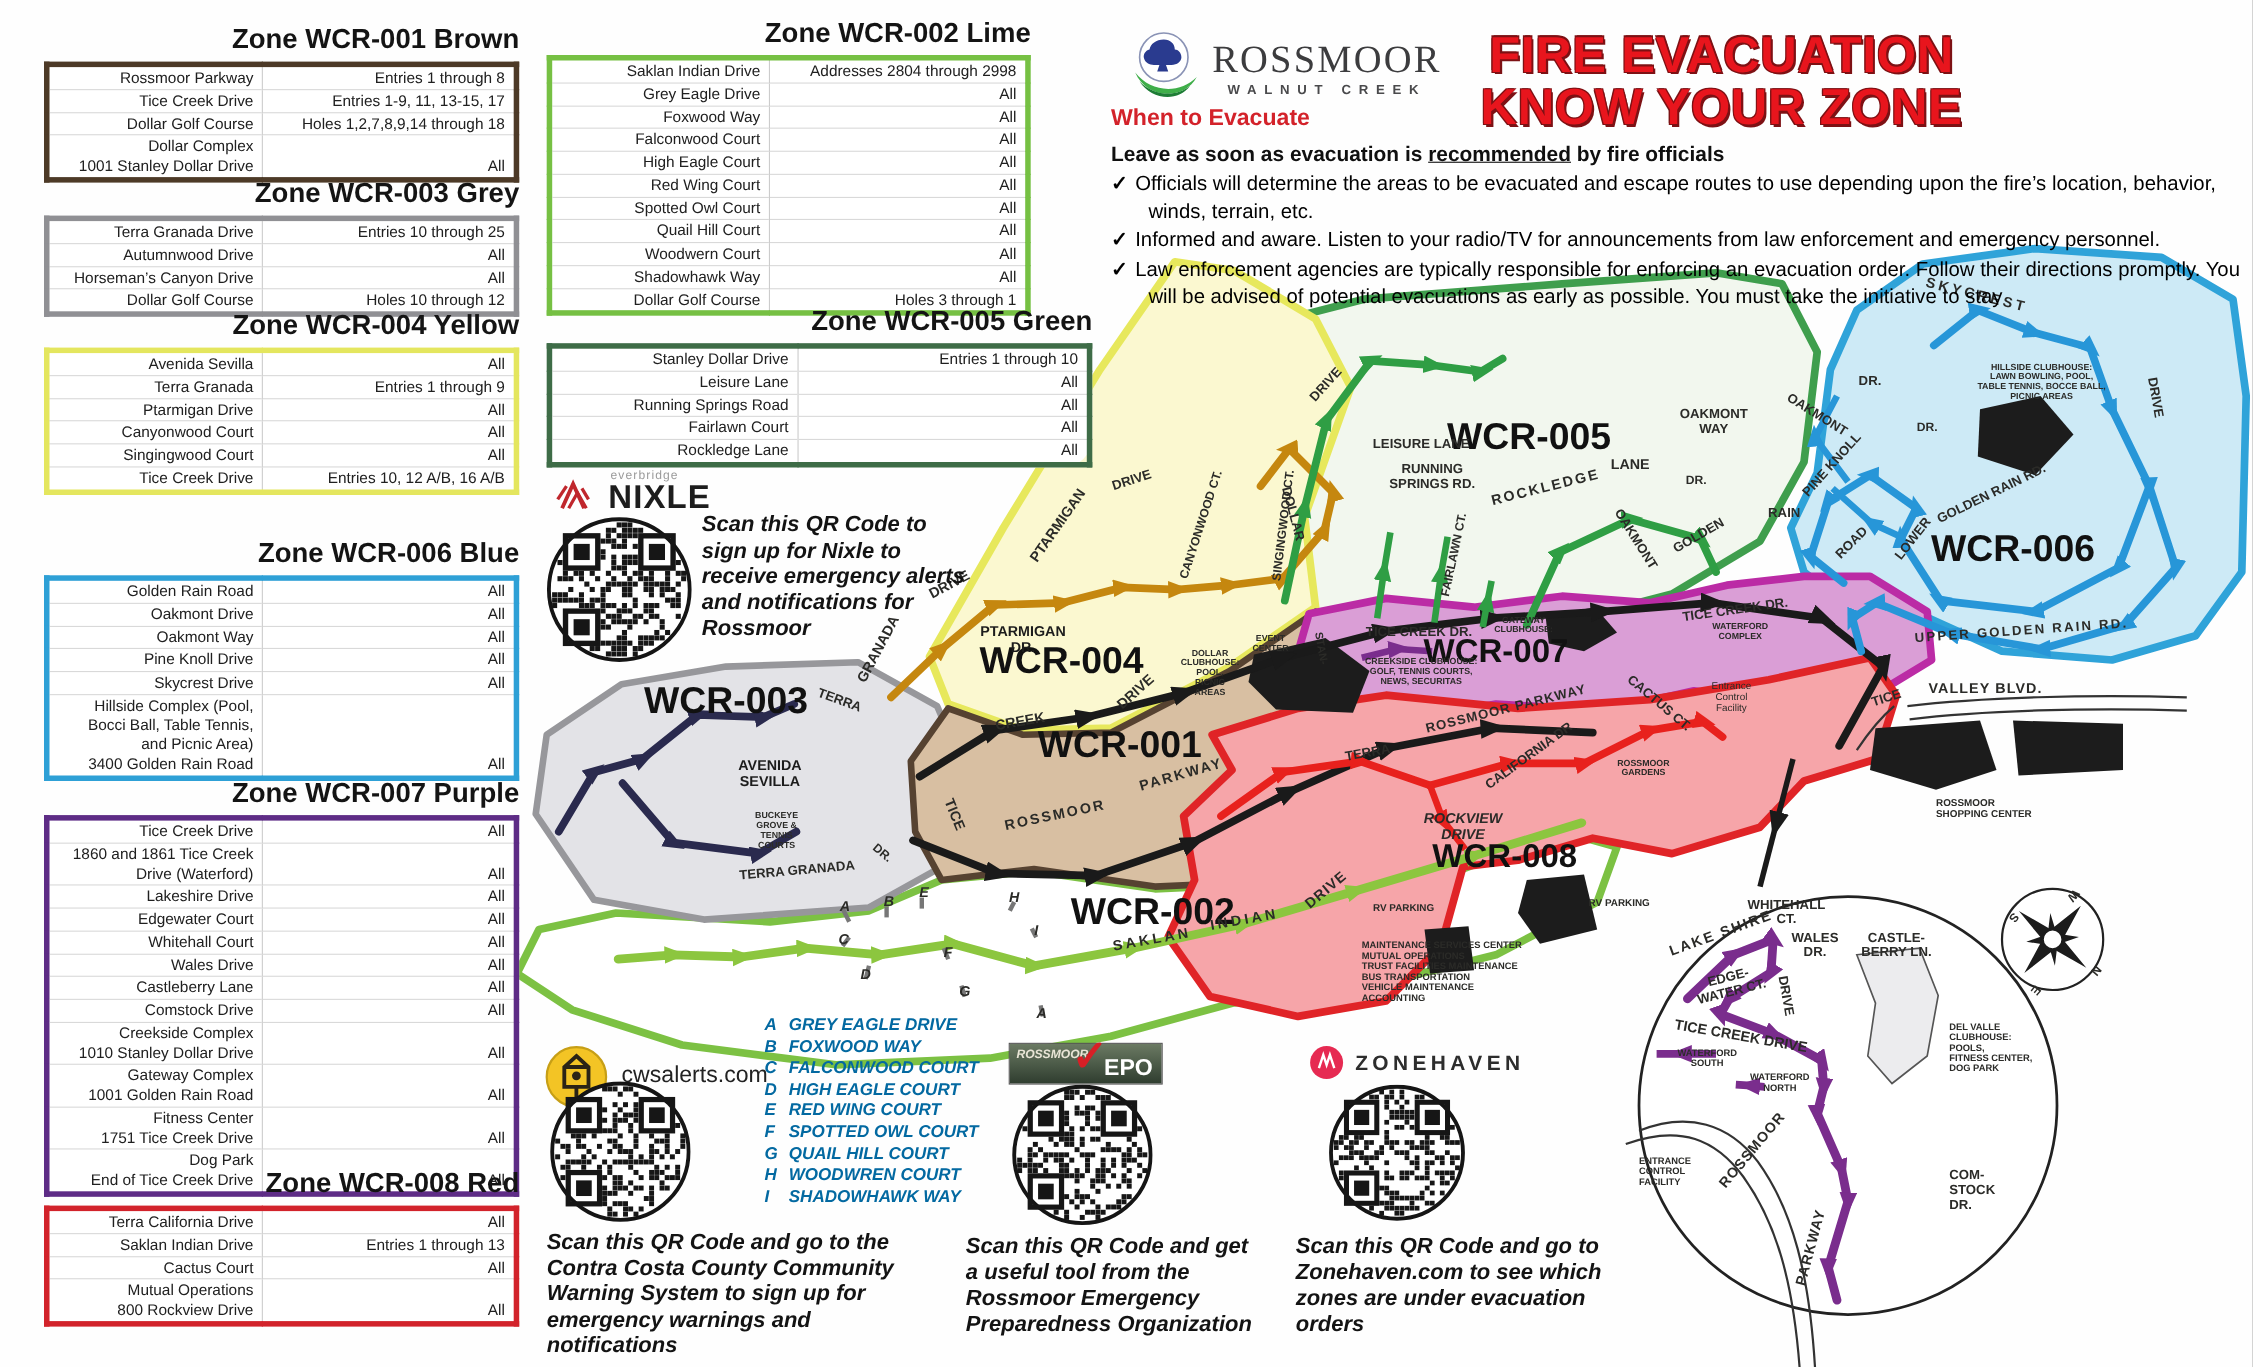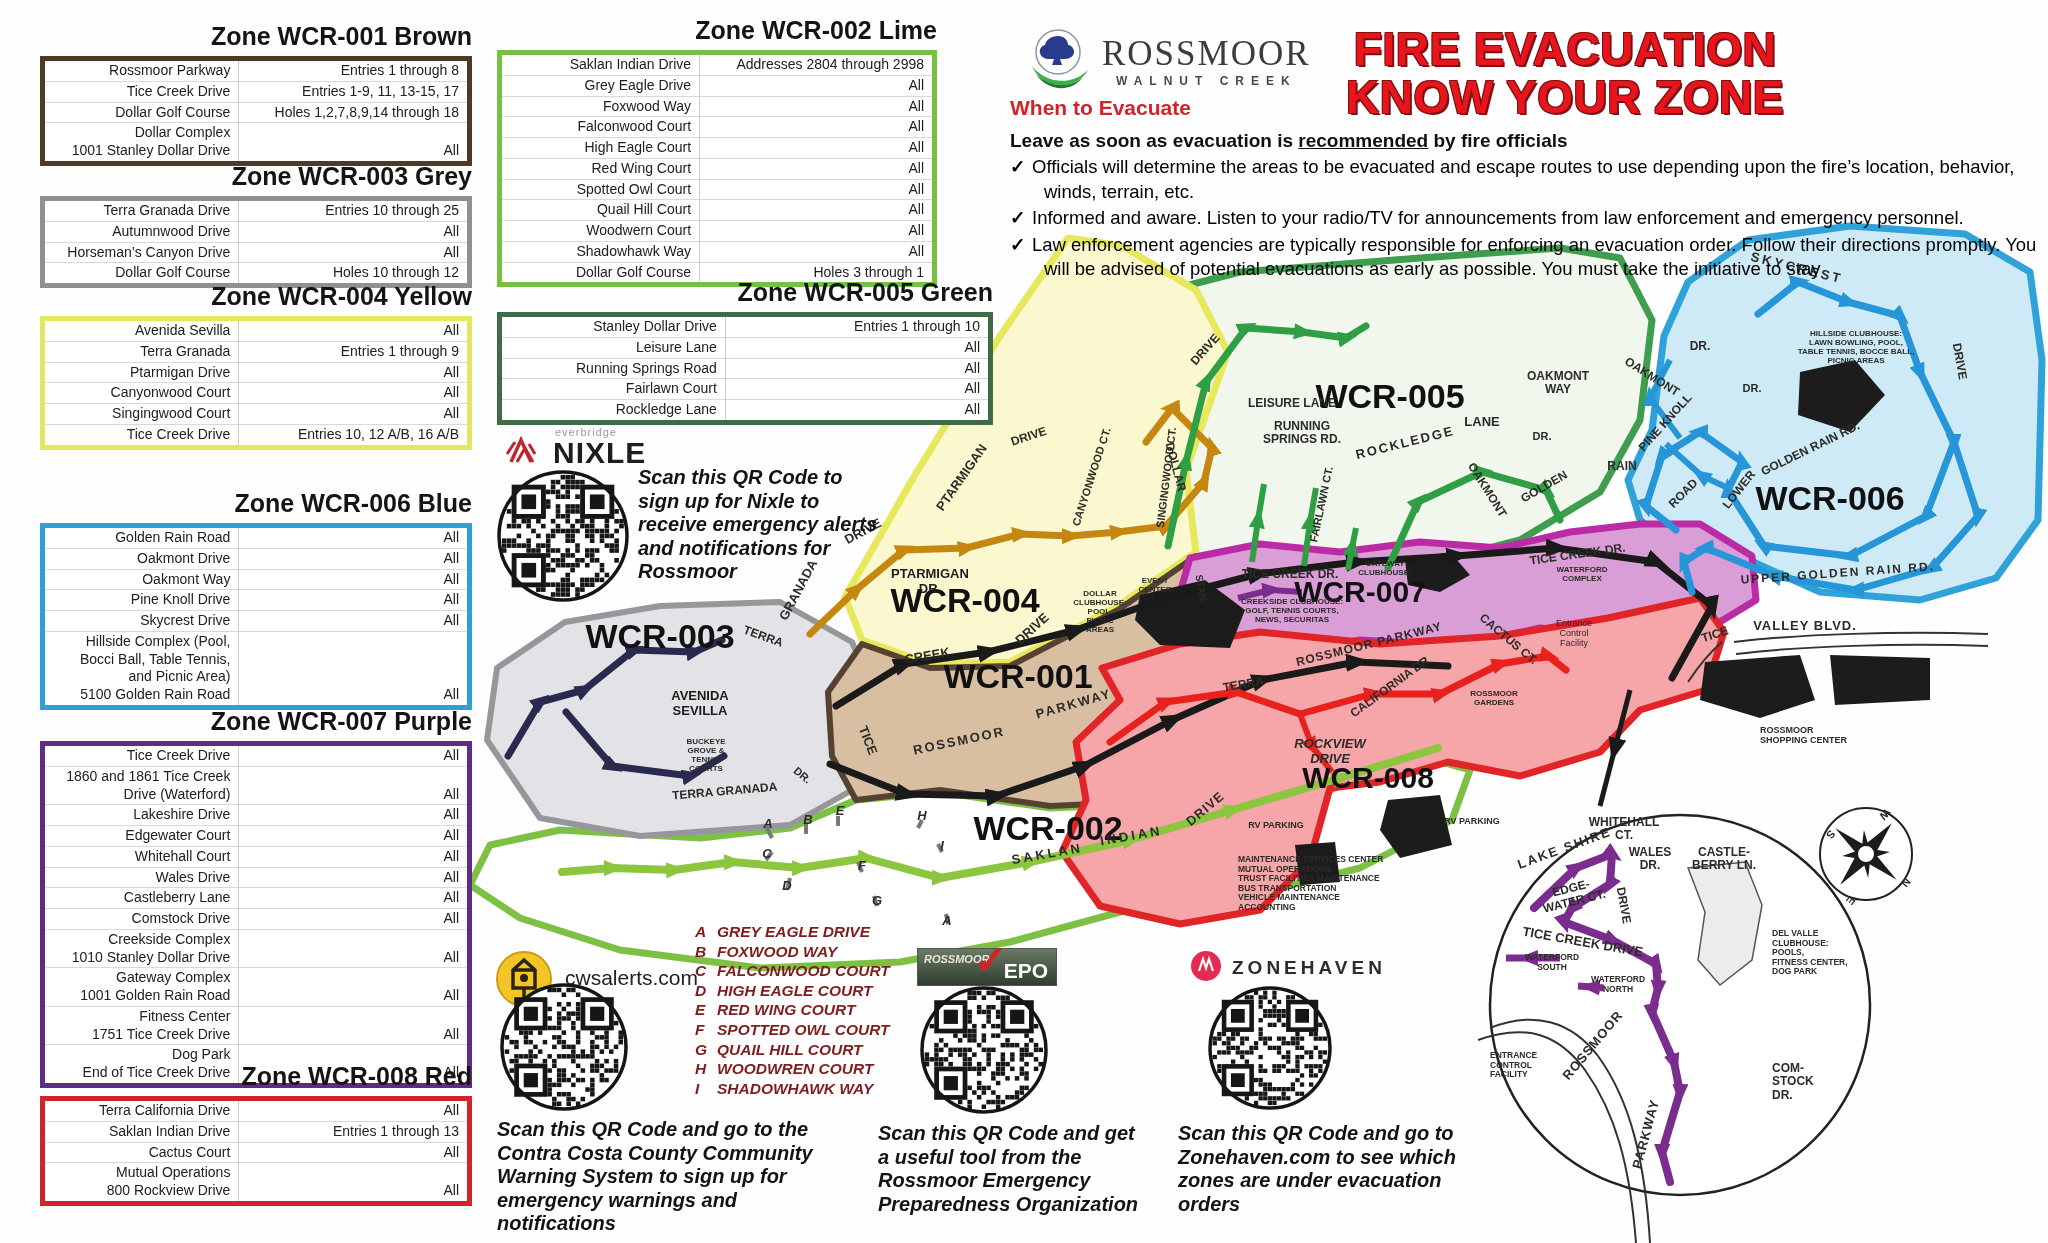--- a/index.html
+++ b/index.html
@@ -18,21 +18,21 @@
   .fire-title{position:absolute;left:1330px;top:26px;width:470px;text-align:center;color:#e8151d;
       font-weight:900;font-size:46px;line-height:1.04;letter-spacing:.5px;
       text-shadow:2px 2px 0 #7d1114, -1px -1px 0 #7d1114, 1px -1px 0 #7d1114, -1px 1px 0 #7d1114;}
   .when-h{color:#d3222a;font-size:21px;font-weight:800;}
   .lead{font-size:19px;font-weight:700;color:#101010;margin-top:10px;}
   .bullets{margin-top:3px;font-size:18.5px;color:#000000;width:1030px;}
   .bullet{padding-left:34px;text-indent:-34px;margin-top:2px;line-height:1.33;}
   .bullet .ck{display:inline-block;width:22px;text-indent:0;font-weight:700;}
   
   .scan-txt{font-style:italic;font-weight:700;font-size:20px;line-height:1.18;color:#131313;}
-  .leg-row{font-style:italic;font-weight:700;font-size:15.5px;line-height:19.6px;color:#7f1d1d;}
+  .leg-row{font-style:italic;font-weight:700;font-size:15.5px;line-height:19.6px;color:#0369a1;}
   .leg-row .lt{display:inline-block;width:22px;}
   .qr{display:block;}
   .rm-name{font-family:"Liberation Serif",serif;font-size:35px;color:#3c3c3e;letter-spacing:2px;}
   .rm-sub{font-size:12px;color:#4a4a4c;letter-spacing:7px;font-weight:600;}
   .nx-small{font-size:11px;color:#9a9a9a;letter-spacing:1px;}
   .nx-big{font-size:30px;font-weight:800;color:#1d1d1d;letter-spacing:1px;}
   .cws-txt{font-size:21px;color:#222;}
   .zh-txt{font-size:19px;font-weight:600;letter-spacing:4px;color:#2d2d2d;}
   .epo-banner{position:relative;width:138px;height:36px;background:linear-gradient(#6b7a63,#2f3d2f);
      border:1px solid #555;}
@@ -351,21 +351,21 @@
             <td class="c2">All</td>
           </tr>
           <tr>
             <td class="c1">Skycrest Drive</td>
             <td class="c2">All</td>
           </tr>
           <tr>
             <td class="c1">Hillside Complex (Pool,
 Bocci Ball, Table Tennis,
 and Picnic Area)
-5100 Golden Rain Road</td>
+3400 Golden Rain Road</td>
             <td class="c2">All</td>
           </tr>
         </tbody>
       </table>
   </div>
   <div class="zone-block" style="left:40px;top:707px;width:432px">
     <div class="zone-title">Zone WCR-007 Purple</div>
     <table class="zone-tbl" style="border-color: rgb(94, 44, 134);">
         <tbody class="zone-tbody">
           <tr>
@@ -494,21 +494,21 @@
           </tr>
           <tr>
             <td class="c1">Dollar Golf Course</td>
             <td class="c2">Holes 3 through 1</td>
           </tr>
         </tbody>
       </table>
   </div>
   <div class="zone-block" style="left:497px;top:278px;width:496px">
     <div class="zone-title">Zone WCR-005 Green</div>
-    <table class="zone-tbl" style="border-color: rgb(62, 108, 71);">
+    <table class="zone-tbl" style="border-color: rgb(62, 108, 71); border-radius: 27px;">
         <tbody class="zone-tbody">
           <tr>
             <td class="c1">Stanley Dollar Drive</td>
             <td class="c2">Entries 1 through 10</td>
           </tr>
           <tr>
             <td class="c1">Leisure Lane</td>
             <td class="c2">All</td>
           </tr>
           <tr>

